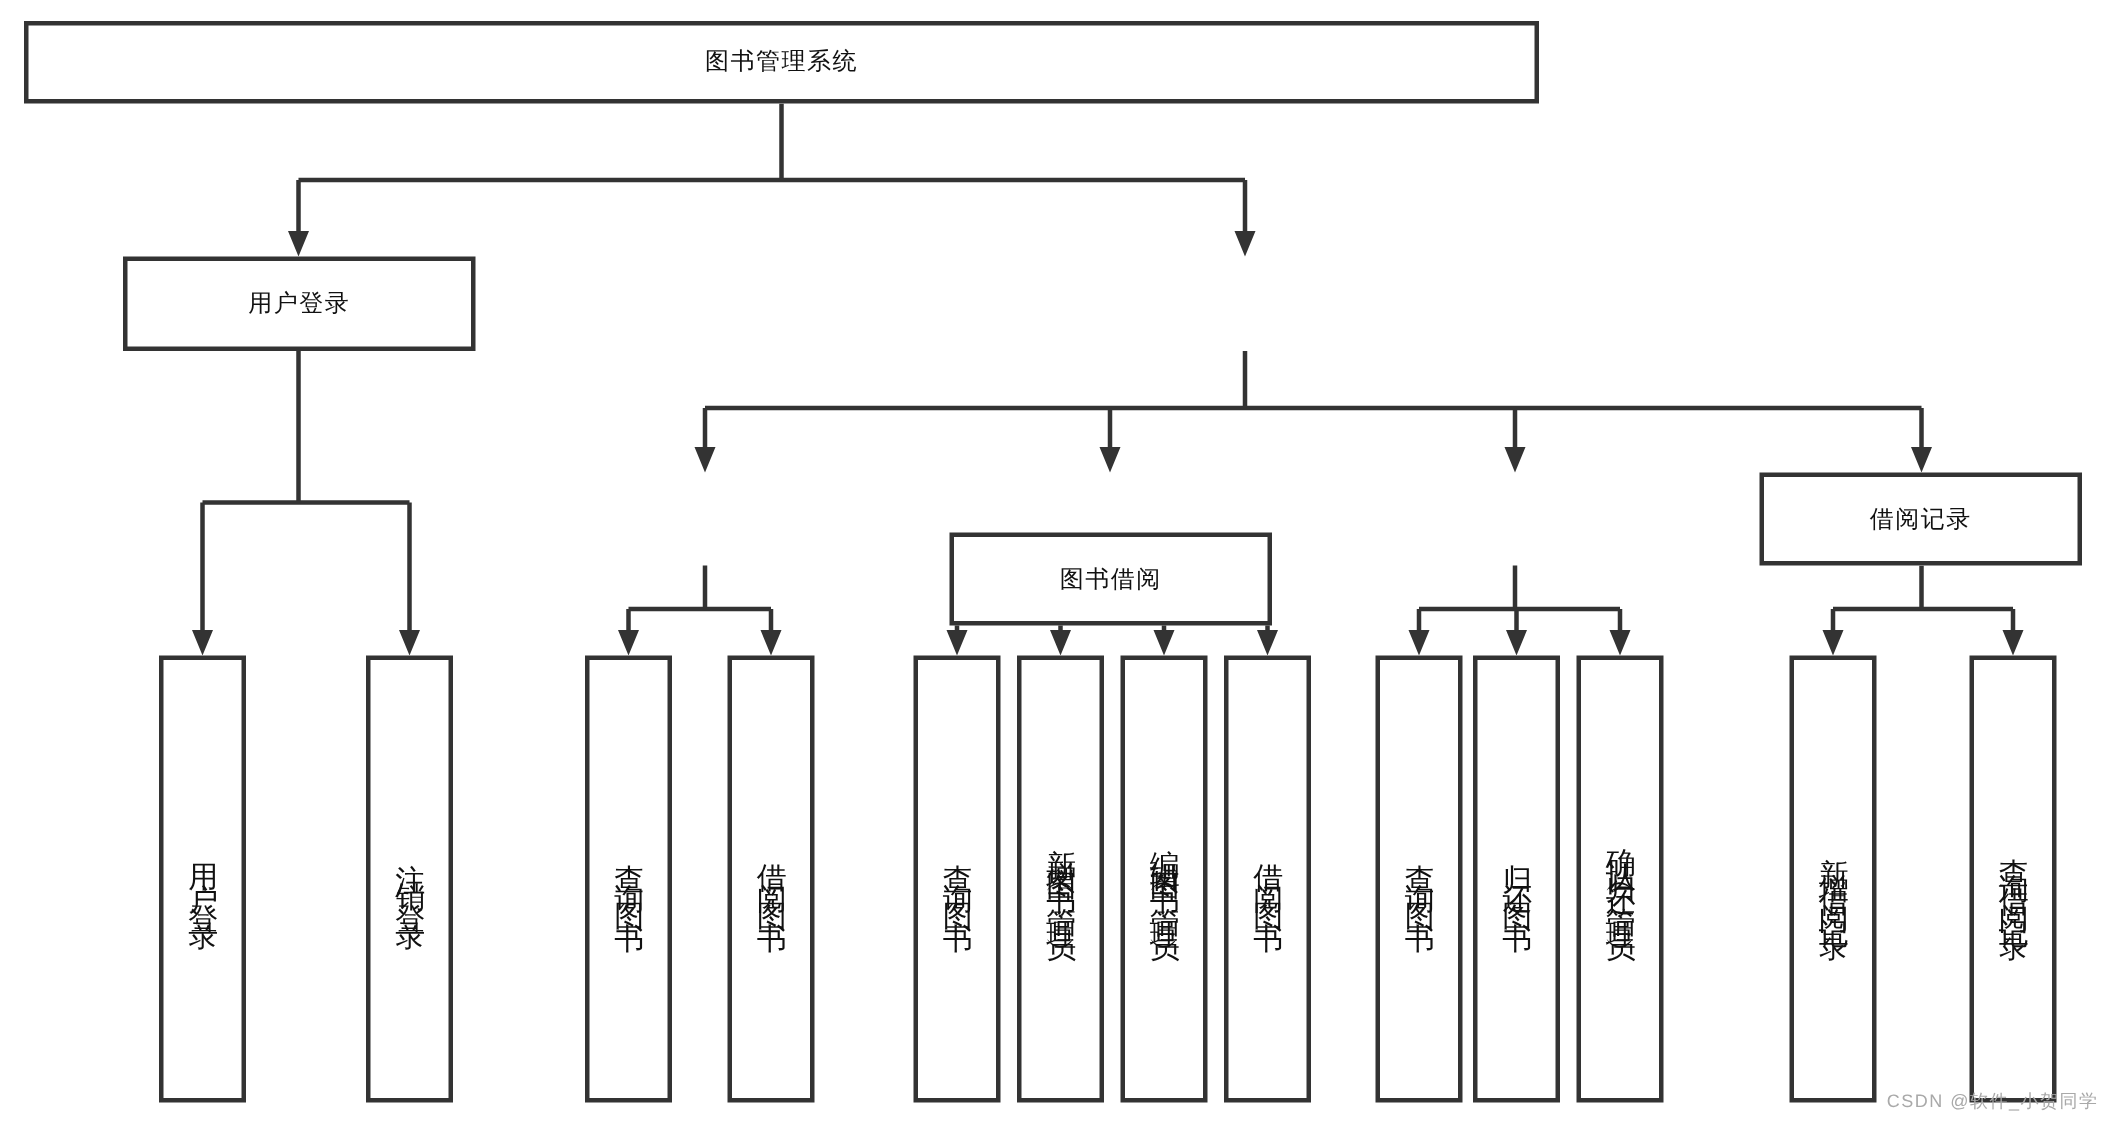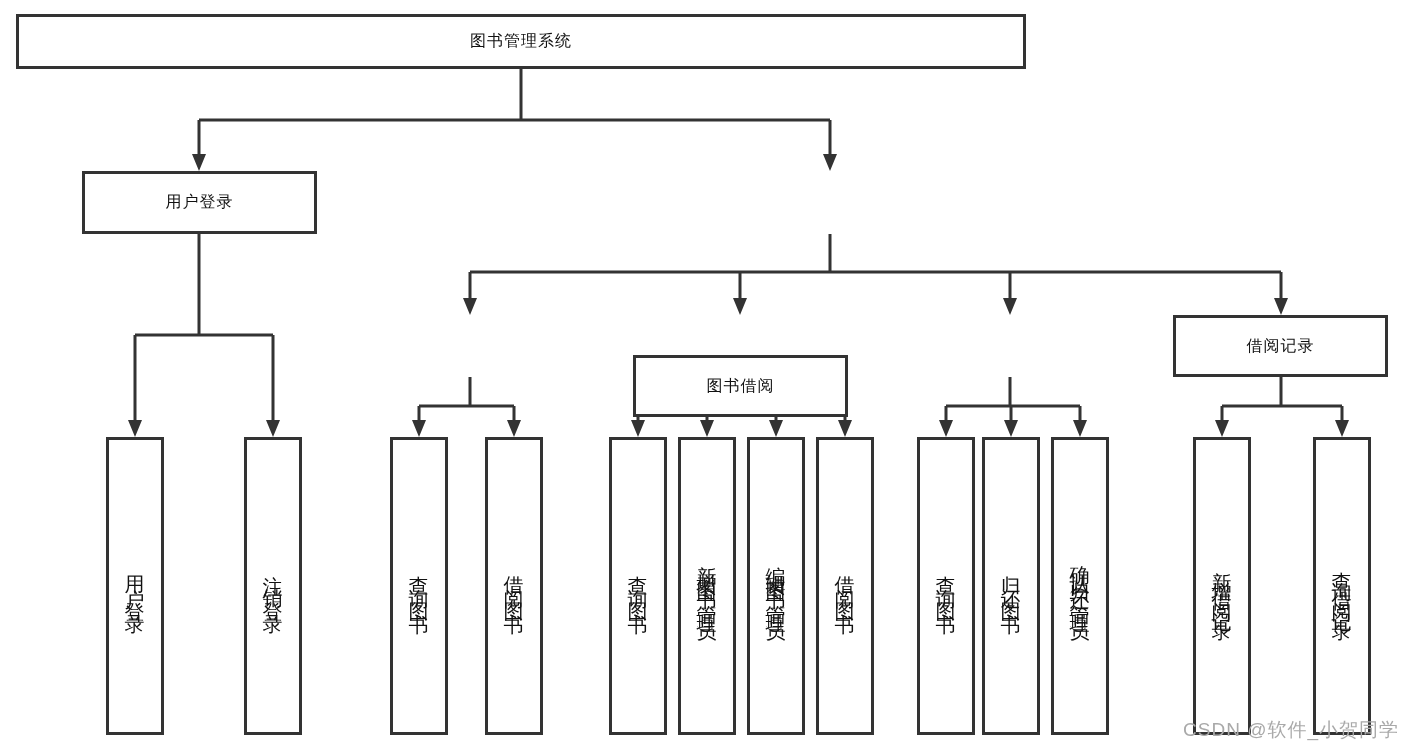--- a/index.html
+++ b/index.html
@@ -15,21 +15,21 @@
   }
   .hbox{font-size:16px;letter-spacing:1px;white-space:nowrap;}
   .vbox span{
     writing-mode:vertical-rl;text-orientation:mixed;
     font-size:20px;letter-spacing:13px;line-height:1;white-space:nowrap;
   }
   .vbox span.mid{letter-spacing:10px;}
   .vbox span.long{letter-spacing:8px;}
   #watermark{
     position:absolute;right:6px;bottom:4px;z-index:2;
-    font-size:19px;color:#a9a9a9;letter-spacing:1px;white-space:nowrap;
+    font-size:12px;color:#a9a9a9;letter-spacing:1px;white-space:nowrap;
   }
 </style>
 </head>
 <body>
 
 <div id="canvas">
 
   <svg id="connectors" width="1405" height="747" viewBox="0 0 1405 747">
     <path d="M521,69 V120 M199,120 H830 M199,120 V156 M830,120 V156
              M199,234 V335 M135,335 H273 M135,335 V422 M273,335 V422

